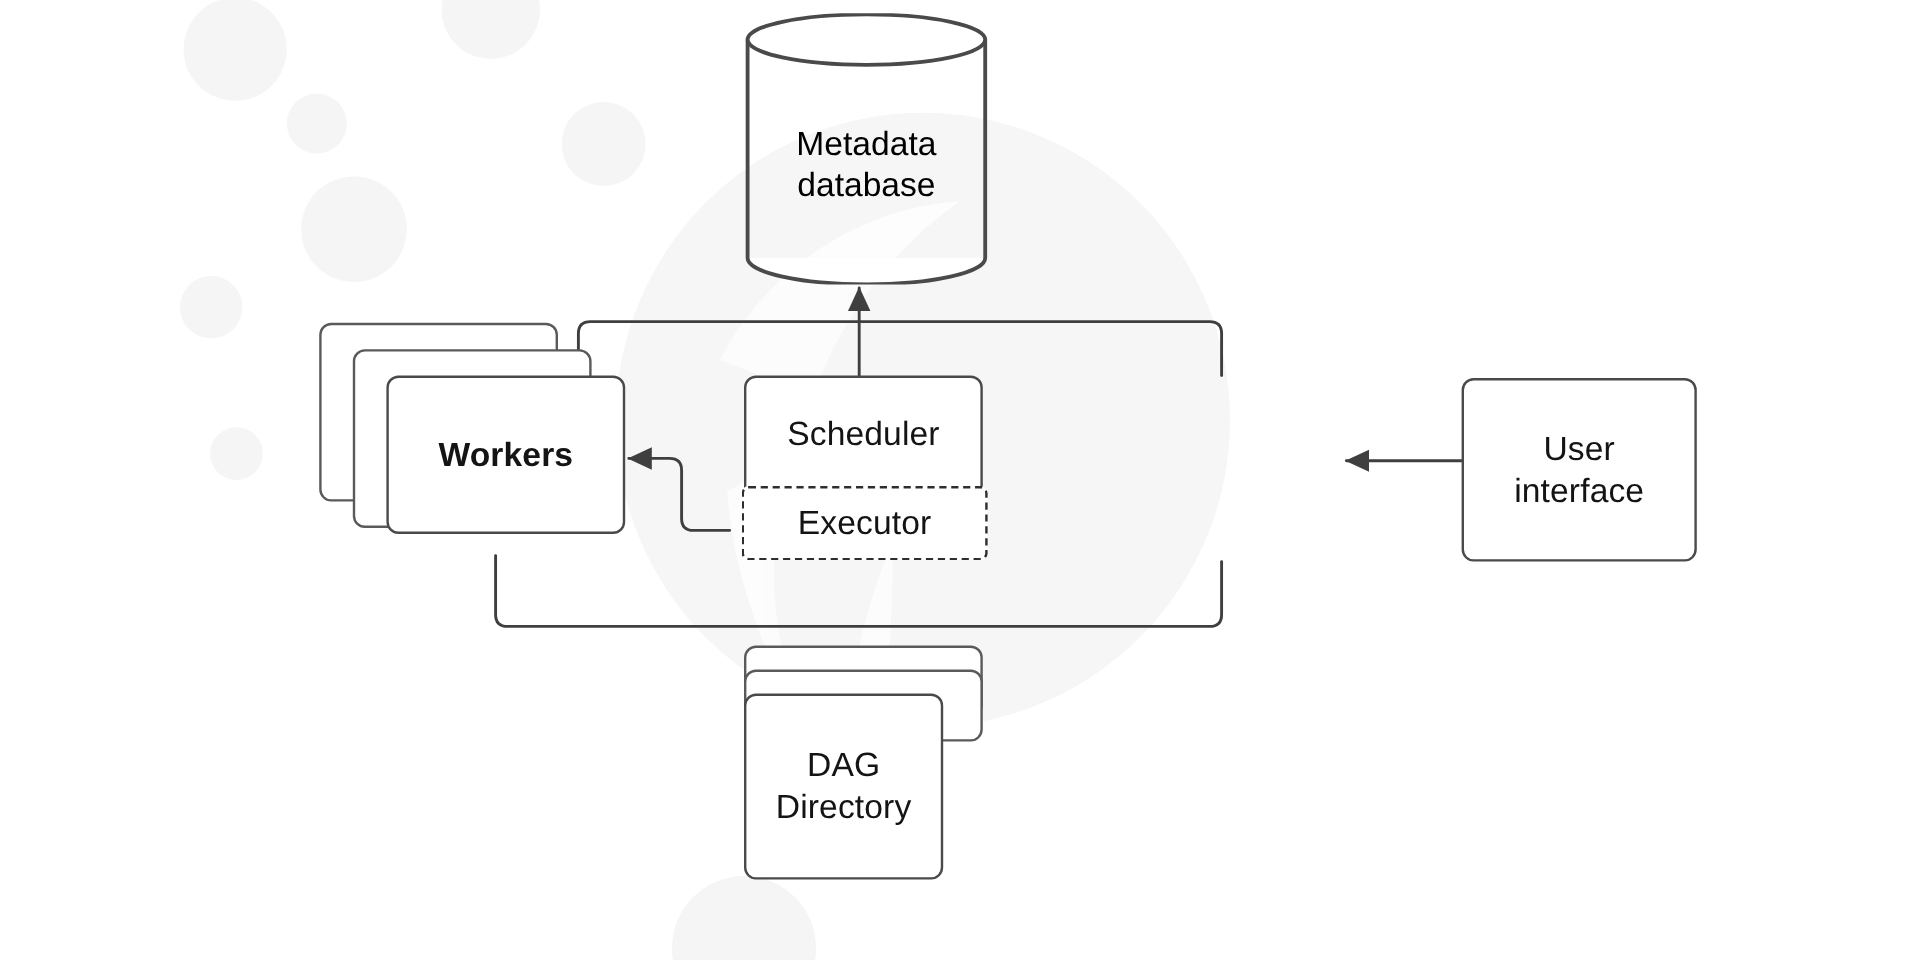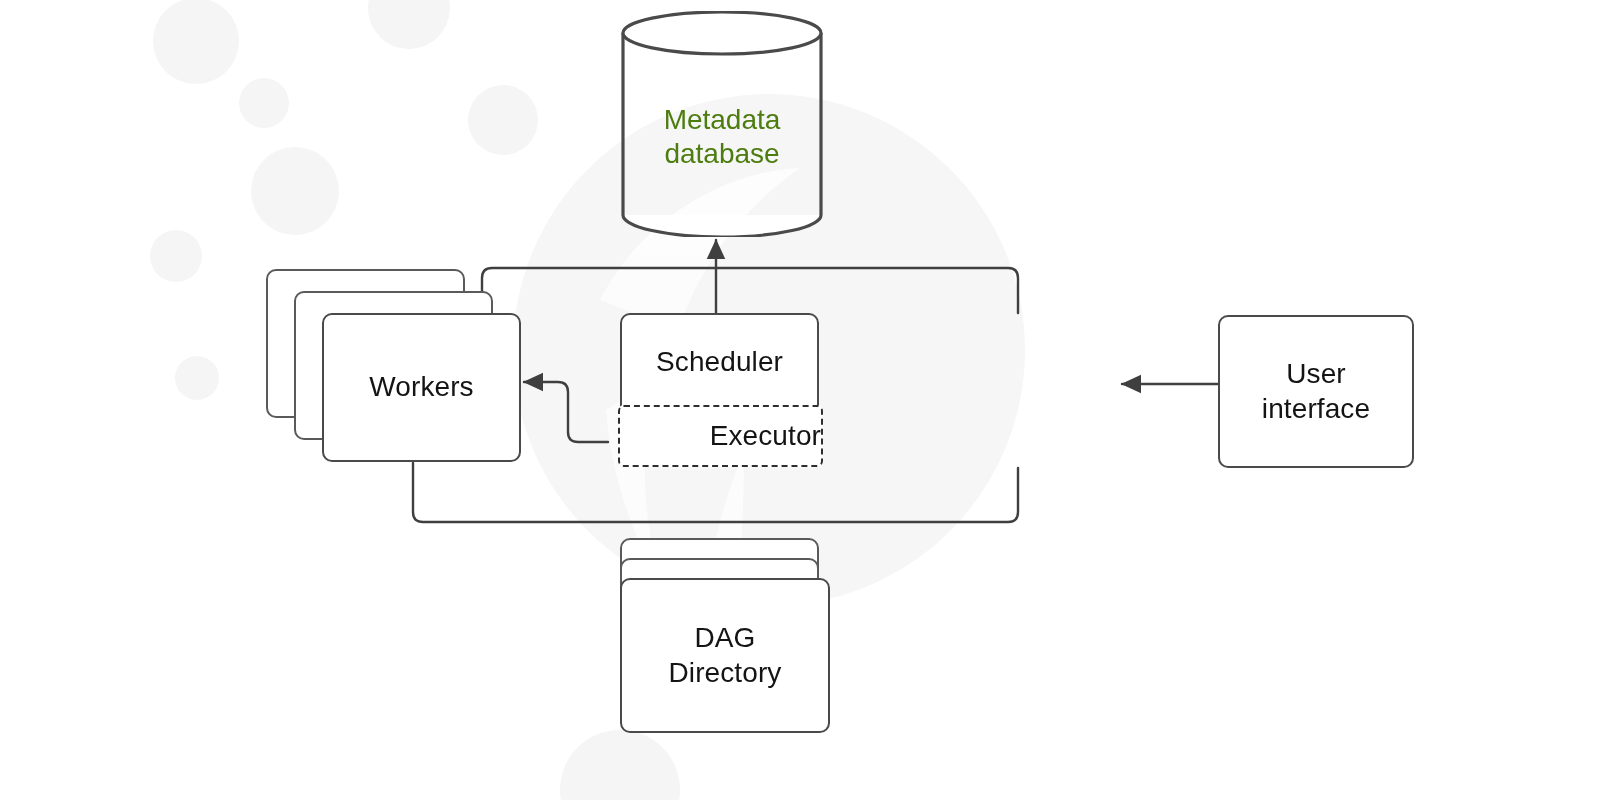--- a/index.html
+++ b/index.html
@@ -53,21 +53,21 @@
   .label {
     display: block;
     white-space: pre-line;
     pointer-events: none;
   }
   .cyl-label {
     position: absolute;
     left: 0; right: 0;
     top: 92px;
     text-align: center;
-    color: #4d7c0f;
+    color: #000000;
     font-size: 28px;
     line-height: 1.22;
     white-space: pre-line;
   }
 </style>
 </head>
 <body>
 
 <div id="stage">
 
@@ -119,39 +119,39 @@
         <path d="M201,22 L201,204" stroke="#4a4a4a" stroke-width="3.2" fill="none"></path>
         <path d="M3,204 A99,22 0 0 0 201,204" stroke="#4a4a4a" stroke-width="3.2" fill="#ffffff"></path>
         <ellipse cx="102" cy="22" rx="99" ry="21" fill="#ffffff" stroke="#4a4a4a" stroke-width="3.2"></ellipse>
       </svg>
       <div class="cyl-label label">Metadata
 database</div>
     </div>
 
     <div class="node-ghost" style="position:absolute; left:266px; top:269px; width:199px; height:149px; box-sizing:border-box;"></div>
     <div class="node-ghost" style="position:absolute; left:294px; top:291px; width:199px; height:149px; box-sizing:border-box;"></div>
-    <div class="node" style="left:322px; top:313px; width:199px; height:149px;">
+    <div class="node" style="left:322px; top:313px; width:199px; height:132px;font-weight:bold;">
       <span class="label">Workers</span>
     </div>
 
     <div class="node" style="left:620px; top:313px; width:199px; height:150px; align-items:flex-start; padding-top:30px;">
       <span class="label">Scheduler</span>
     </div>
 
-    <div class="node node-dashed" style="left:618px; top:405px; width:205px; height:62px;justify-content:flex-end;">
+    <div class="node node-dashed" style="left:618px; top:405px; width:205px; height:62px;">
       <span class="label">Executor</span>
     </div>
 
 
     <div class="node" style="left:1218px; top:315px; width:196px; height:153px;justify-content:center;">
       <span class="label">User
 interface</span>
     </div>
 
     <div class="node-ghost" style="position:absolute; left:620px; top:538px; width:199px; height:60px; box-sizing:border-box;"></div>
     <div class="node-ghost" style="position:absolute; left:620px; top:558px; width:199px; height:60px; box-sizing:border-box;"></div>
-    <div class="node" style="left:620px; top:578px; width:210px; height:155px;">
+    <div class="node" style="left:620px; top:578px; width:166px; height:155px;">
       <span class="label">DAG
 Directory</span>
     </div>
 
   </div>
 </div>
 
 </body></html>

